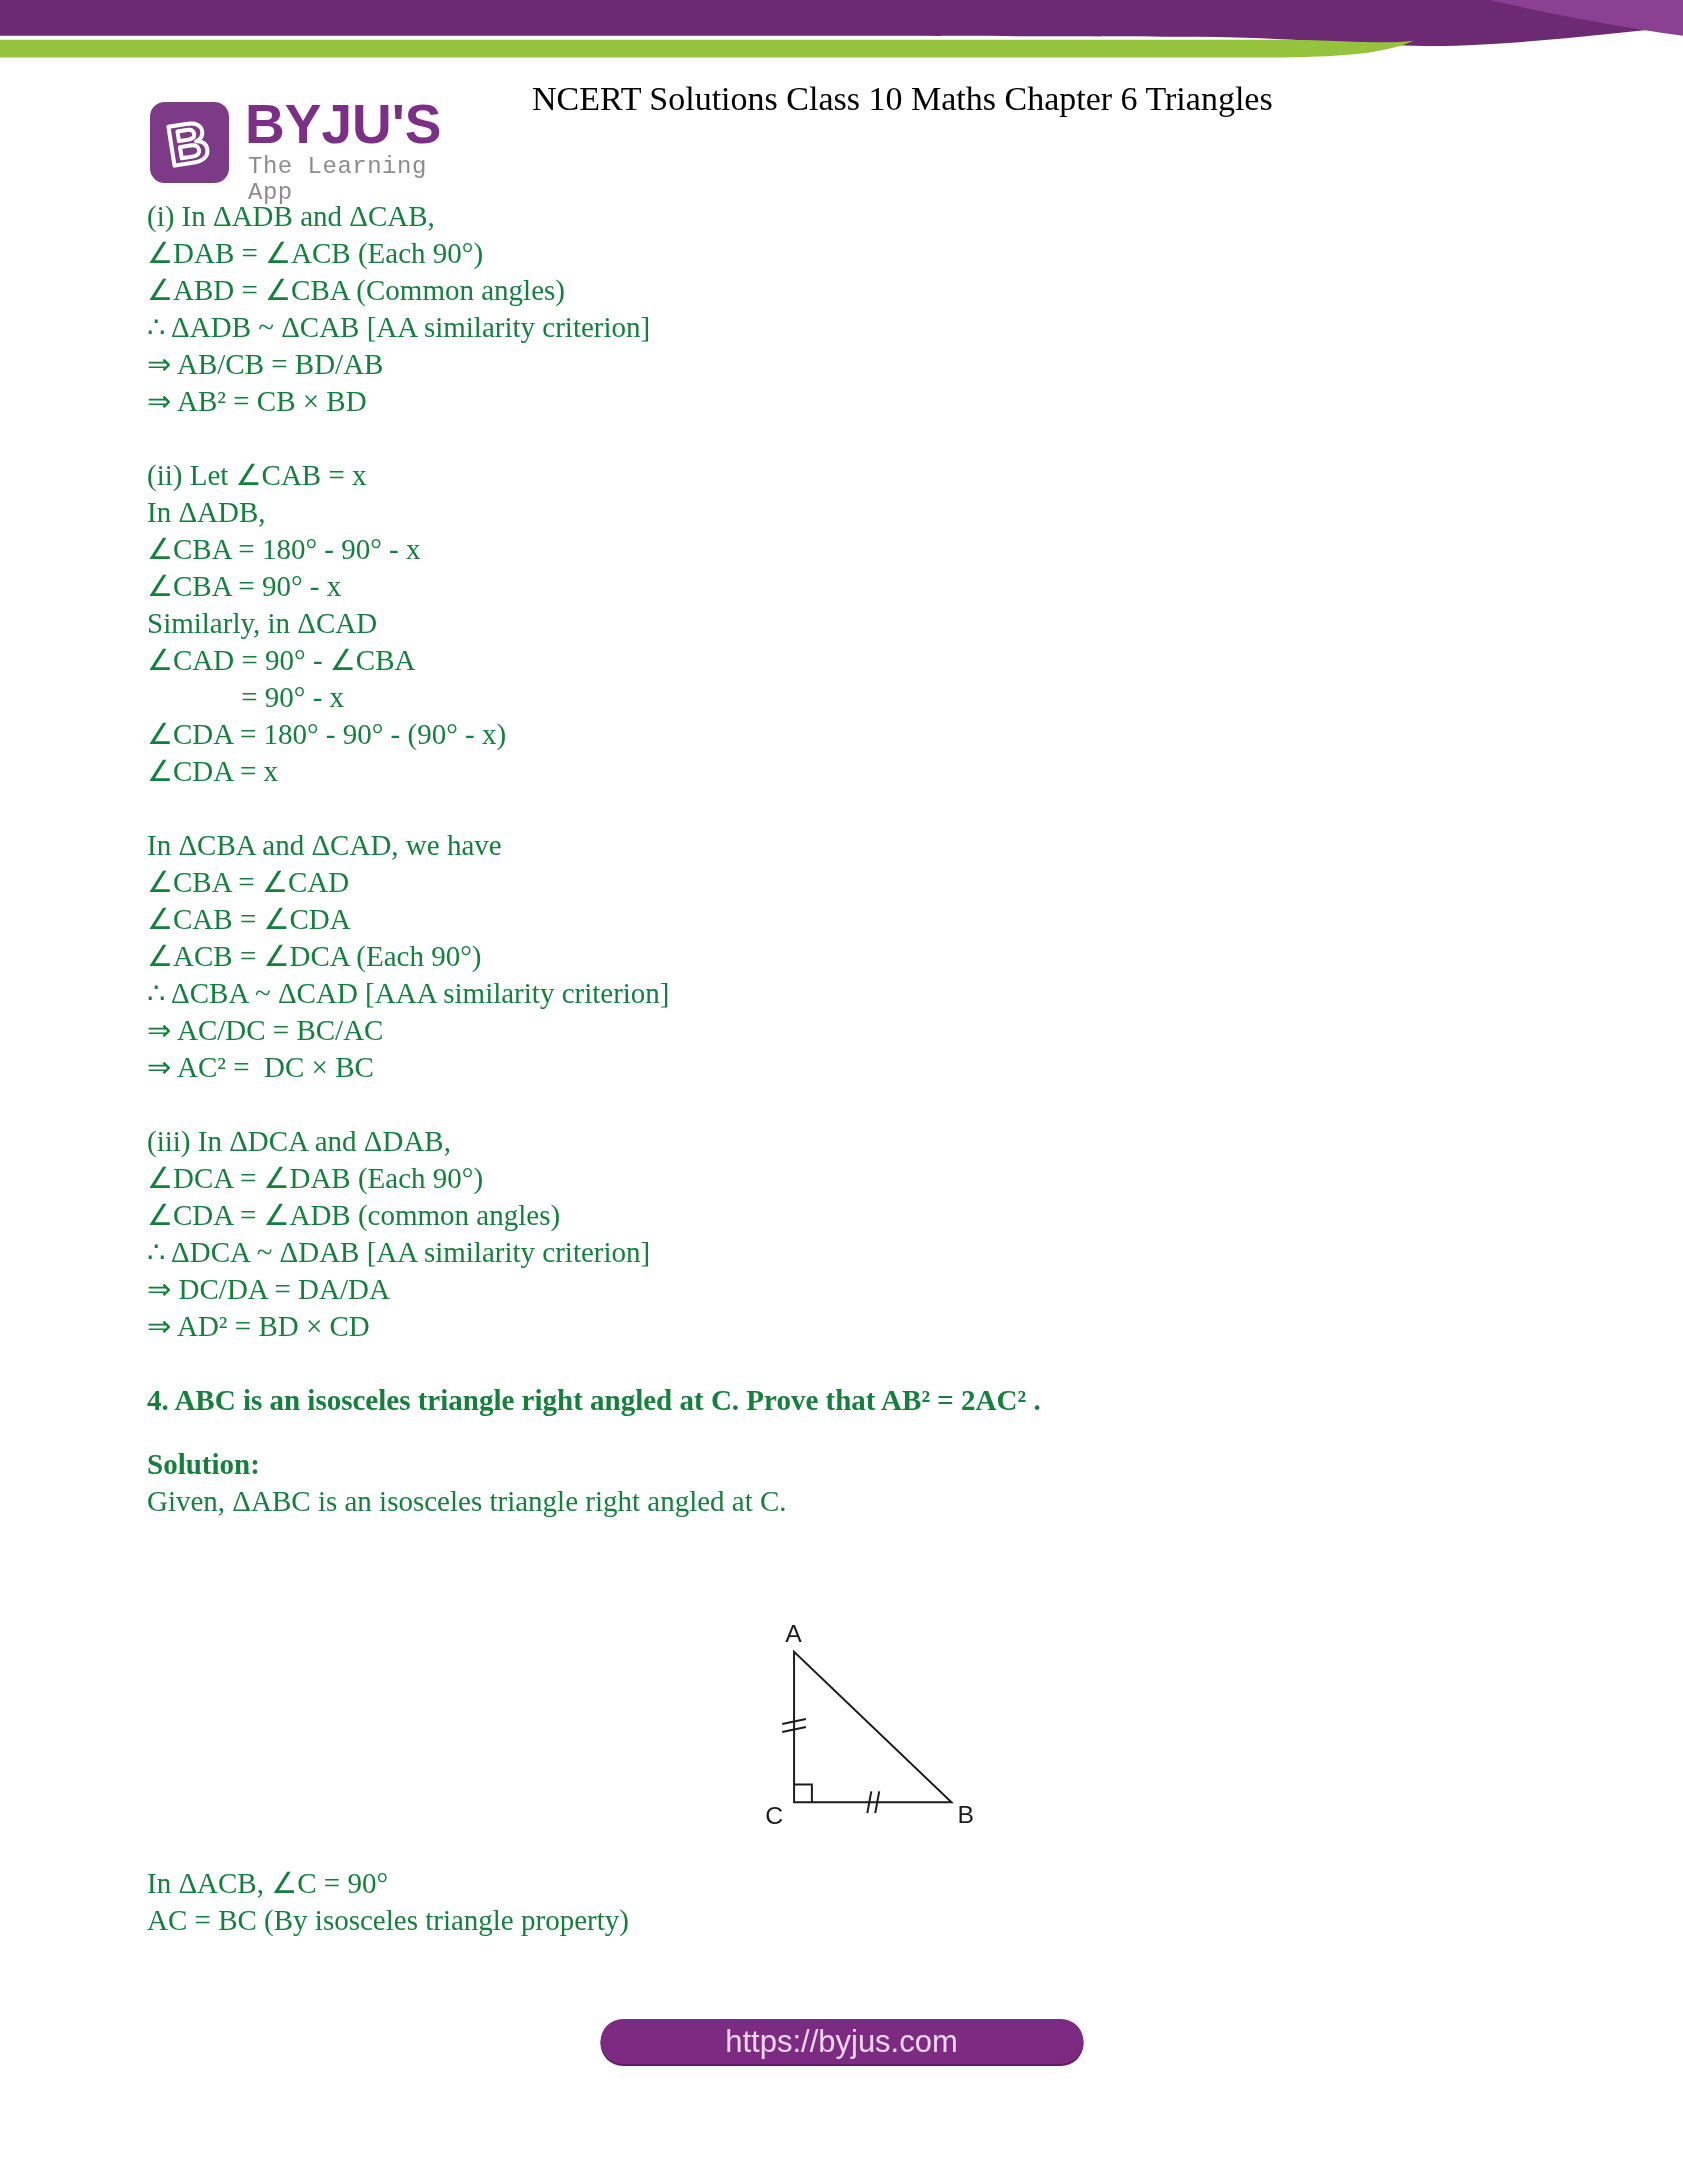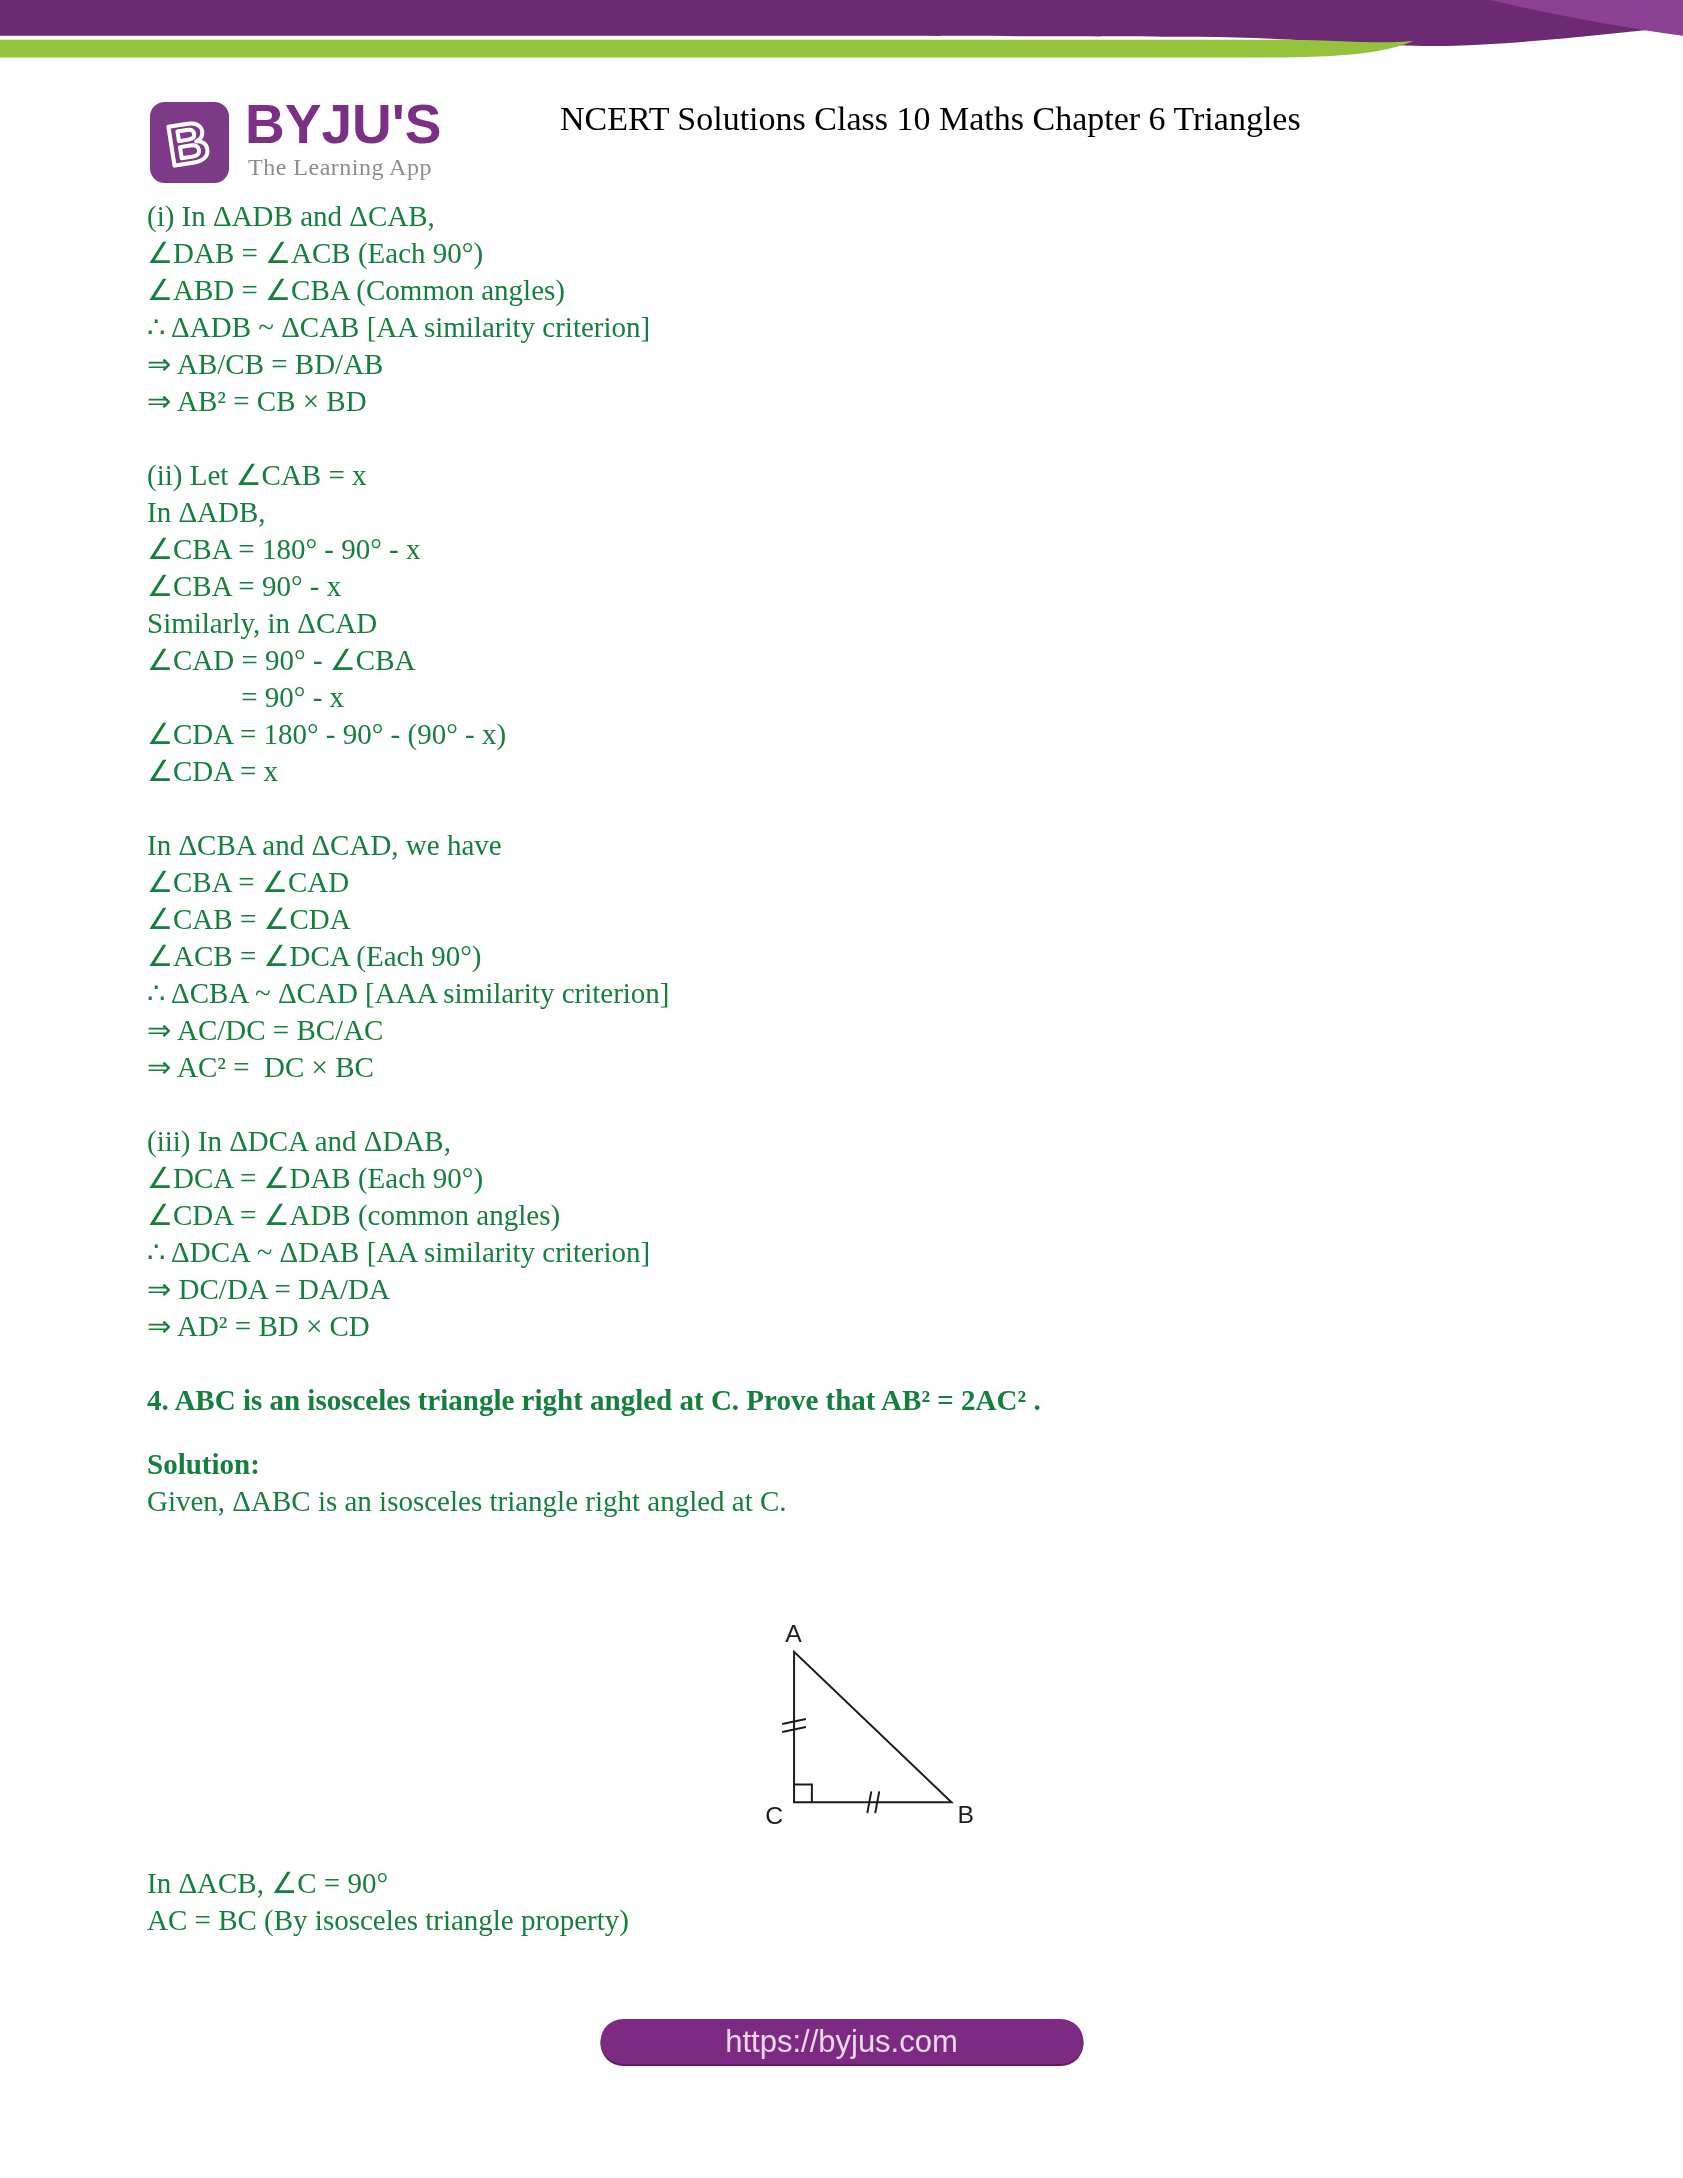--- a/index.html
+++ b/index.html
@@ -11,26 +11,26 @@
   
   .logo{position:absolute;left:149px;top:95px;width:297px;height:99px;}
   .logo-mark{position:absolute;left:0;top:6px;display:block;}
   .brand-word{
     position:absolute;left:96px;top:2px;
     font-family:"Liberation Sans",sans-serif;font-weight:bold;
     font-size:55px;line-height:55px;color:#7b2f85;letter-spacing:0px;
   }
   .brand-tagline{
     position:absolute;left:99px;top:59px;
-    font-family:Liberation Serif, serif;font-size:24px;line-height:26px;
+    font-family:Liberation Mono, monospace;font-size:24px;line-height:26px;
     color:#8d8d8d;letter-spacing:0.5px;
   }
   .page-title{
-    position:absolute;left:560px;top:79px;width:891px;
-    font-size:34px;line-height:40px;color:#000;margin-top:20px;
+    position:absolute;left:532px;top:79px;width:891px;
+    font-size:34px;line-height:40px;color:#000;
   }
   
   .content{
     position:absolute;left:147px;top:198px;width:1406px;
     font-size:29px;line-height:37px;color:#15803d;
   }
   .block{margin:0 0 37px 0;}
   .line{white-space:pre;}
   .q-heading{font-weight:bold;margin:0 0 27px 0;white-space:pre;}
   .sol-label{font-weight:bold;}

